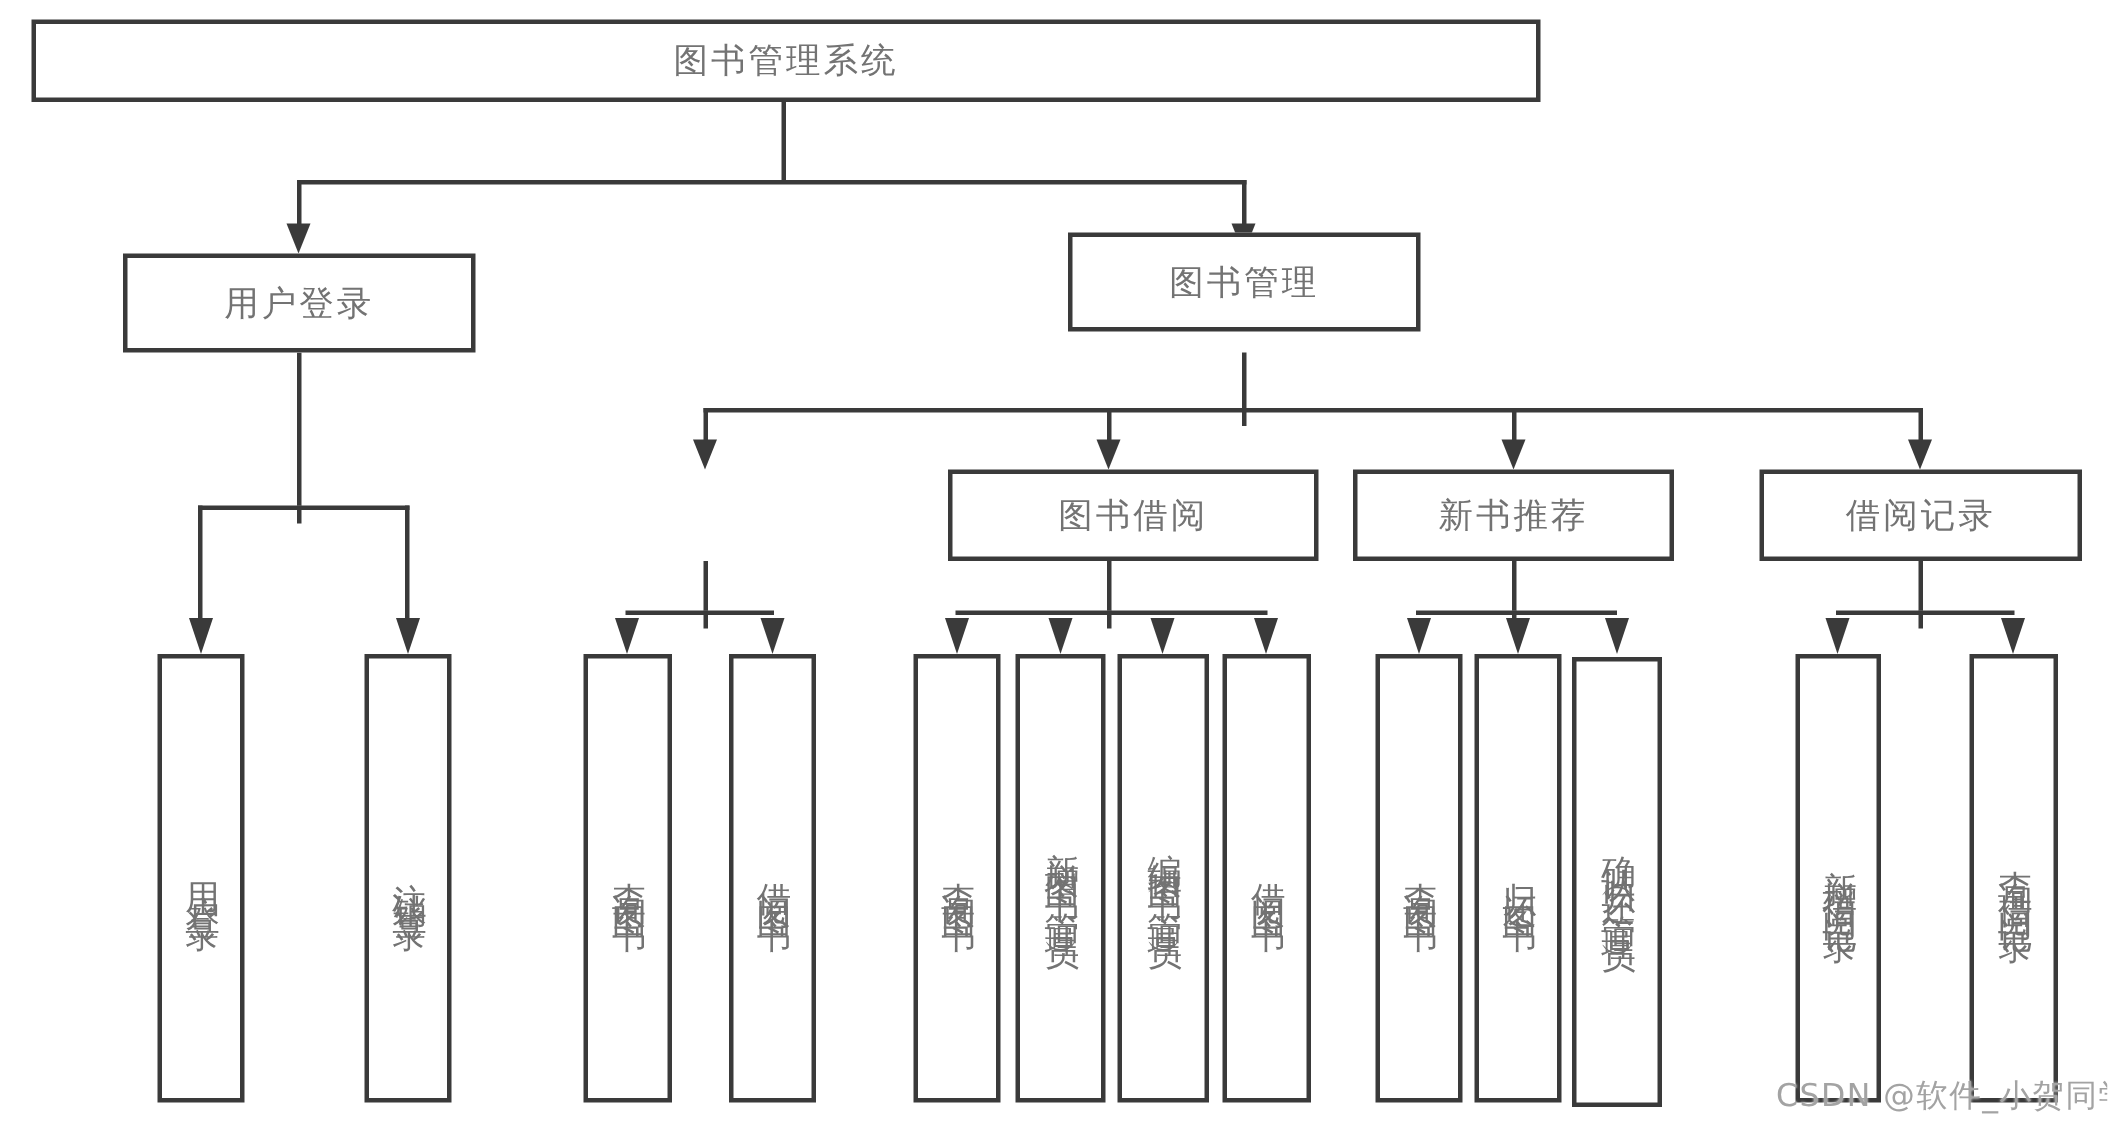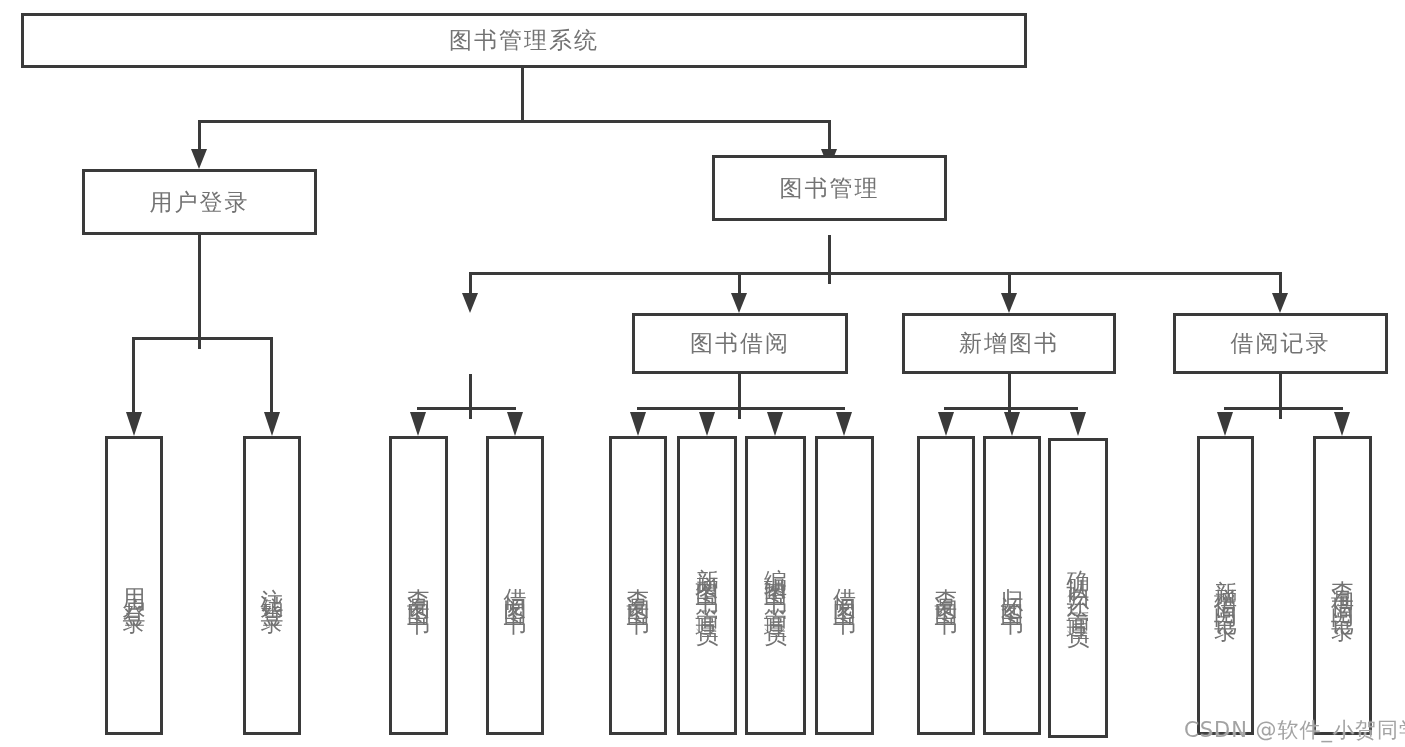--- a/index.html
+++ b/index.html
@@ -86,22 +86,22 @@
   <i class="hl" style="left:1224px;top:407px;width:119px"></i>
   <i class="vl" style="left:1279px;top:407px;height:12px"></i>
   <i class="ar" style="left:1217px;top:412px"></i>
   <i class="ar" style="left:1334px;top:412px"></i>
 
   <div class="box" style="left:21px;top:13px;width:1006px;height:55px">图书管理系统</div>
 
   <div class="box" style="left:82px;top:169px;width:235px;height:66px">用户登录</div>
   <div class="box" style="left:712px;top:155px;width:235px;height:66px">图书管理</div>
 
-  <div class="box" style="left:632px;top:313px;width:216px;height:61px">图书借阅</div>
-  <div class="box" style="left:902px;top:313px;width:214px;height:61px">新增图书</div>
+  <div class="box" style="left:632px;top:313px;width:247px;height:61px">图书借阅</div>
+  <div class="box" style="left:902px;top:313px;width:214px;height:61px">新书推荐</div>
   <div class="box" style="left:1173px;top:313px;width:215px;height:61px">借阅记录</div>
 
   <div class="box leaf" style="left:105px;top:436px;width:58px;height:299px">用户登录</div>
   <div class="box leaf" style="left:243px;top:436px;width:58px;height:299px">注销登录</div>
 
   <div class="box leaf" style="left:389px;top:436px;width:59px;height:299px">查询图书</div>
   <div class="box leaf" style="left:486px;top:436px;width:58px;height:299px">借阅图书</div>
 
   <div class="box leaf" style="left:609px;top:436px;width:58px;height:299px">查询图书</div>
   <div class="box leaf" style="left:677px;top:436px;width:60px;height:299px">新增图书（管理员）</div>

